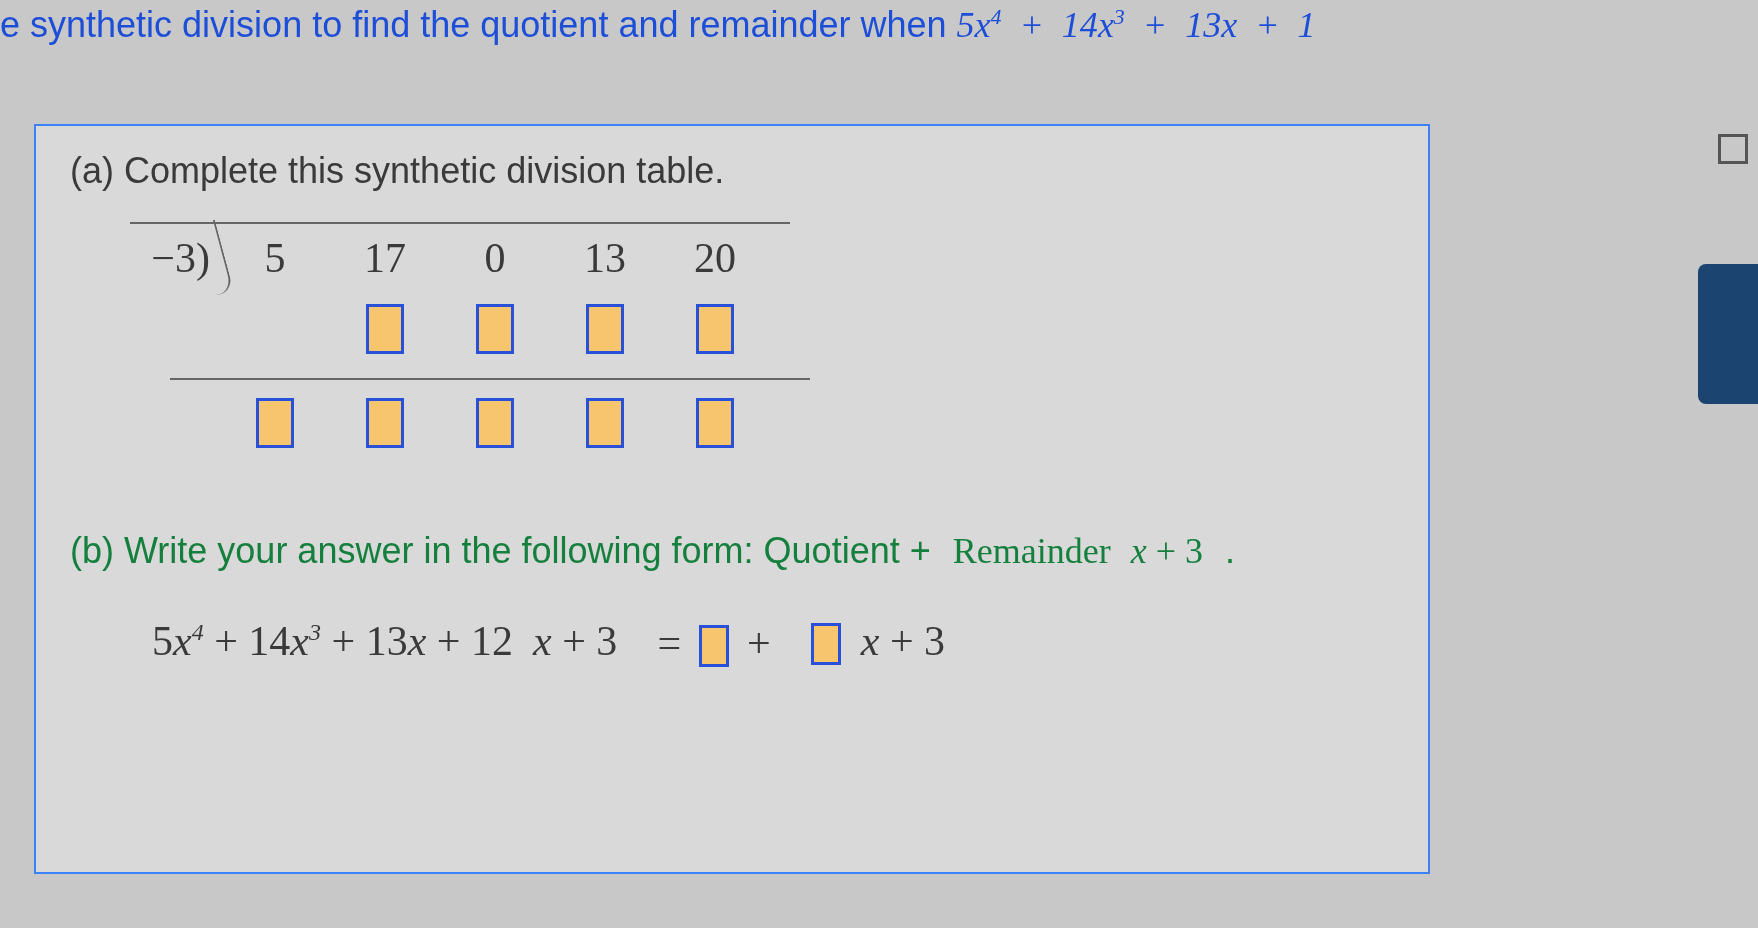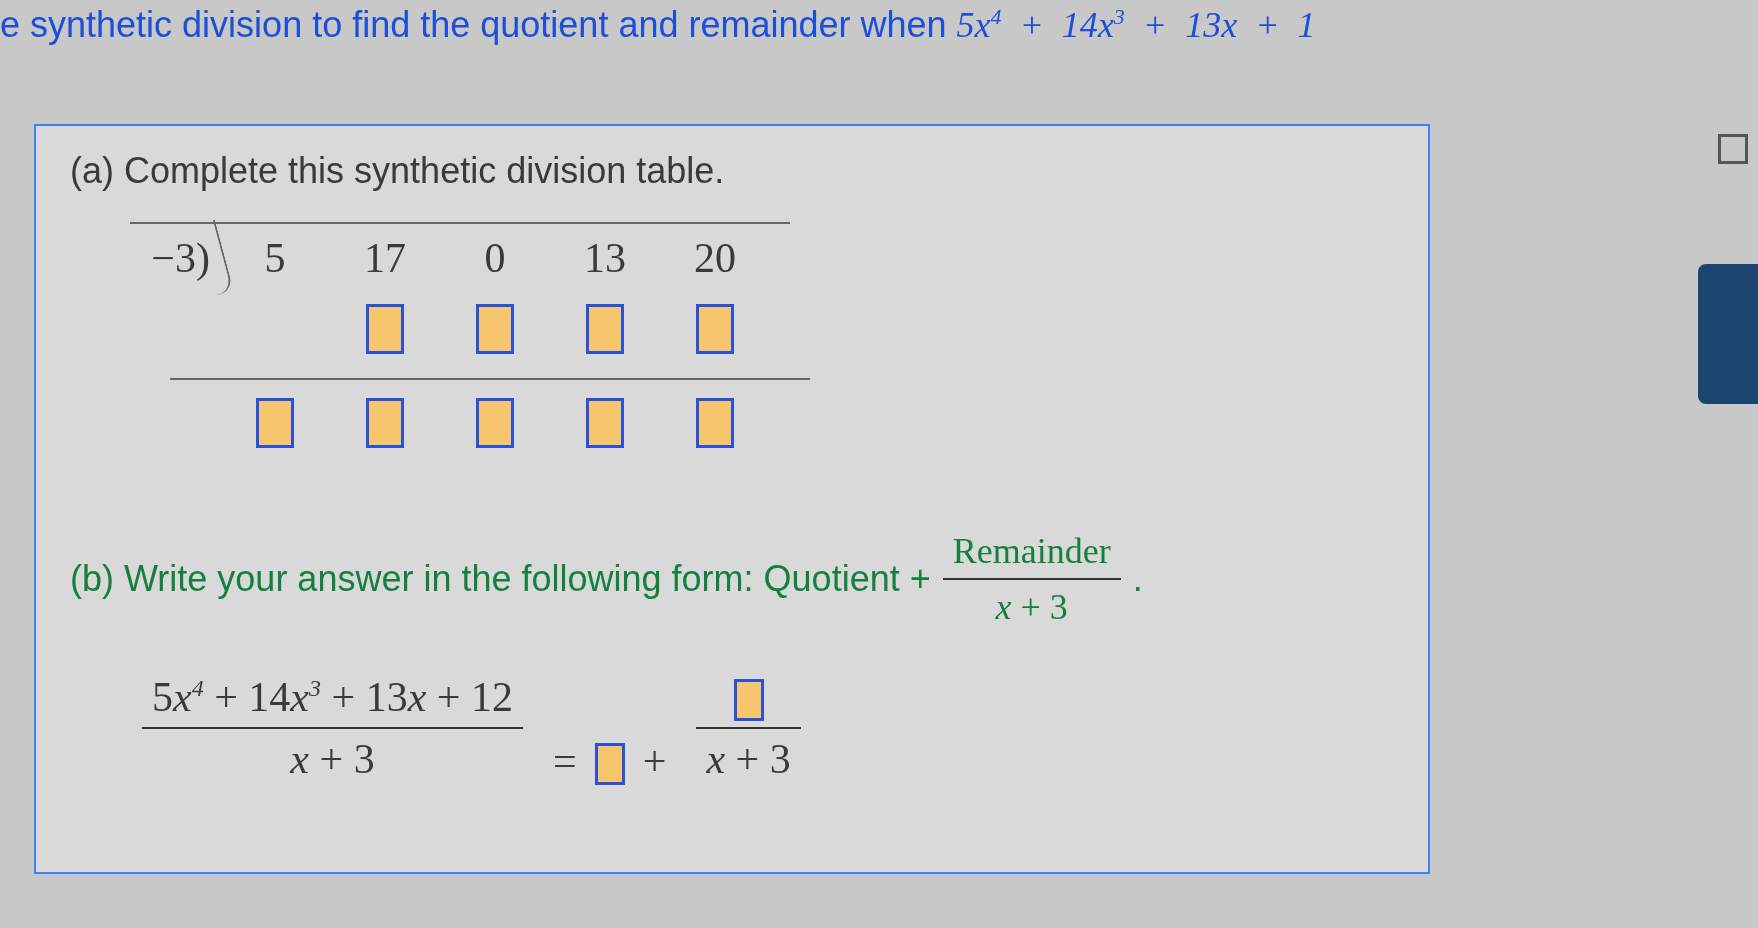--- a/index.html
+++ b/index.html
@@ -99,21 +99,21 @@
     .part-b-text {
       font-size: 36px;
       color: #15803d;
       margin-top: 70px;
       display: flex;
       align-items: center;
       flex-wrap: nowrap;
     }
     .frac {
       display: inline-flex;
-      flex-direction: column;
+      flex-direction: row;
       align-items: center;
       font-family: 'Times New Roman', serif;
       margin: 0 12px;
     }
     .frac-line {
       border-top: 2px solid #333;
       width: 100%;
       margin: 4px 0;
     }
     .frac-top, .frac-bot { padding: 2px 10px; white-space: nowrap; }

